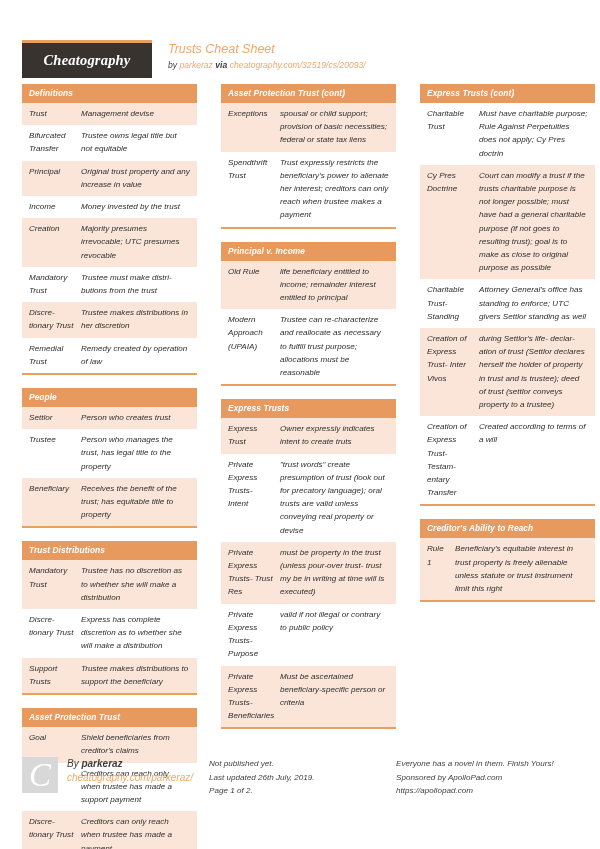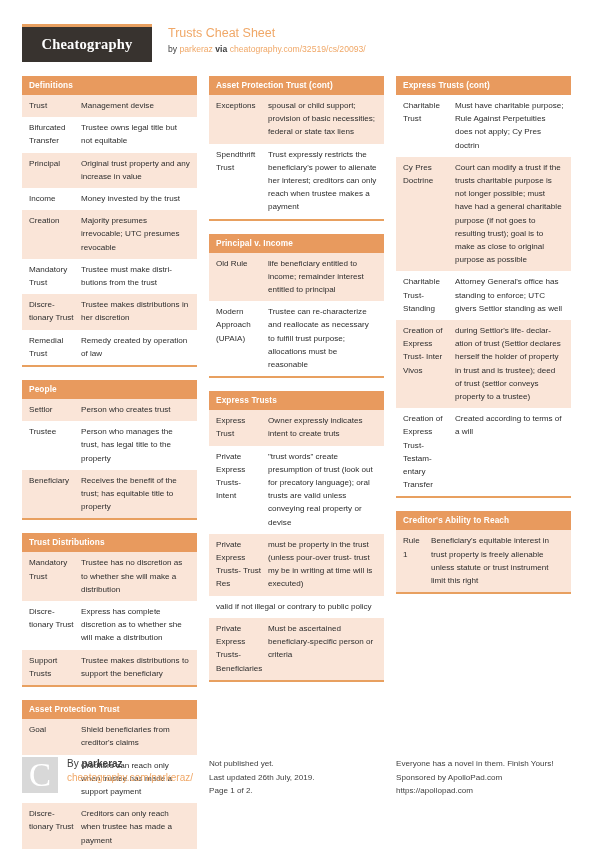--- a/index.html
+++ b/index.html
@@ -8,21 +8,22 @@
     height: 849px;
     background: #ffffff;
     font-family: "Liberation Sans", sans-serif;
   }
   body { overflow: hidden; }
 
   .page {
     position: relative;
     width: 600px;
     height: 849px;
-    padding: 0 22px;
+    padding: 16px 22px;
+    font-style: italic;
   }
 
   
   .masthead {
     display: flex;
     align-items: flex-start;
     padding-top: 24px;
     height: 62px;
   }
   .logo-box {
@@ -57,22 +58,22 @@
     color: #3f3f3f;
     line-height: 13px;
     margin-top: 2px;
   }
   .byline .lk { color: #f0a868; }
   .byline .bd { font-weight: 700; color: #3f3f3f; }
 
   
   .columns {
     display: flex;
-    gap: 12px;
-    margin-top: 14px;
+    gap: 24px;
+    margin-top: 6px;
     align-items: flex-start;
     height: 660px;
   }
   .col {
     width: 175px;
     flex: 0 0 175px;
   }
 
   .block { margin-bottom: 13px; }
 
@@ -288,20 +289,21 @@
             </div>
           <div class="row plain">
               <div class="k">Private Express Trusts- Intent</div>
               <div class="v">"trust words" create presumption of trust (look out for precatory language); oral trusts are valid unless conveying real property or devise</div>
             </div>
           <div class="row alt">
               <div class="k">Private Express Trusts- Trust Res</div>
               <div class="v">must be property in the trust (unless pour-over trust- trust my be in writing at time will is executed)</div>
             </div>
           <div class="row plain">
+              <div class="k">Private Express Trusts- Purpose</div>
               <div class="v">valid if not illegal or contrary to public policy</div>
             </div>
           <div class="row alt">
               <div class="k">Private Express Trusts- Benefi­ciaries</div>
               <div class="v">Must be ascertained beneficiary-specific person or criteria</div>
             </div>
         </div>
       </div>
     </div>
 

